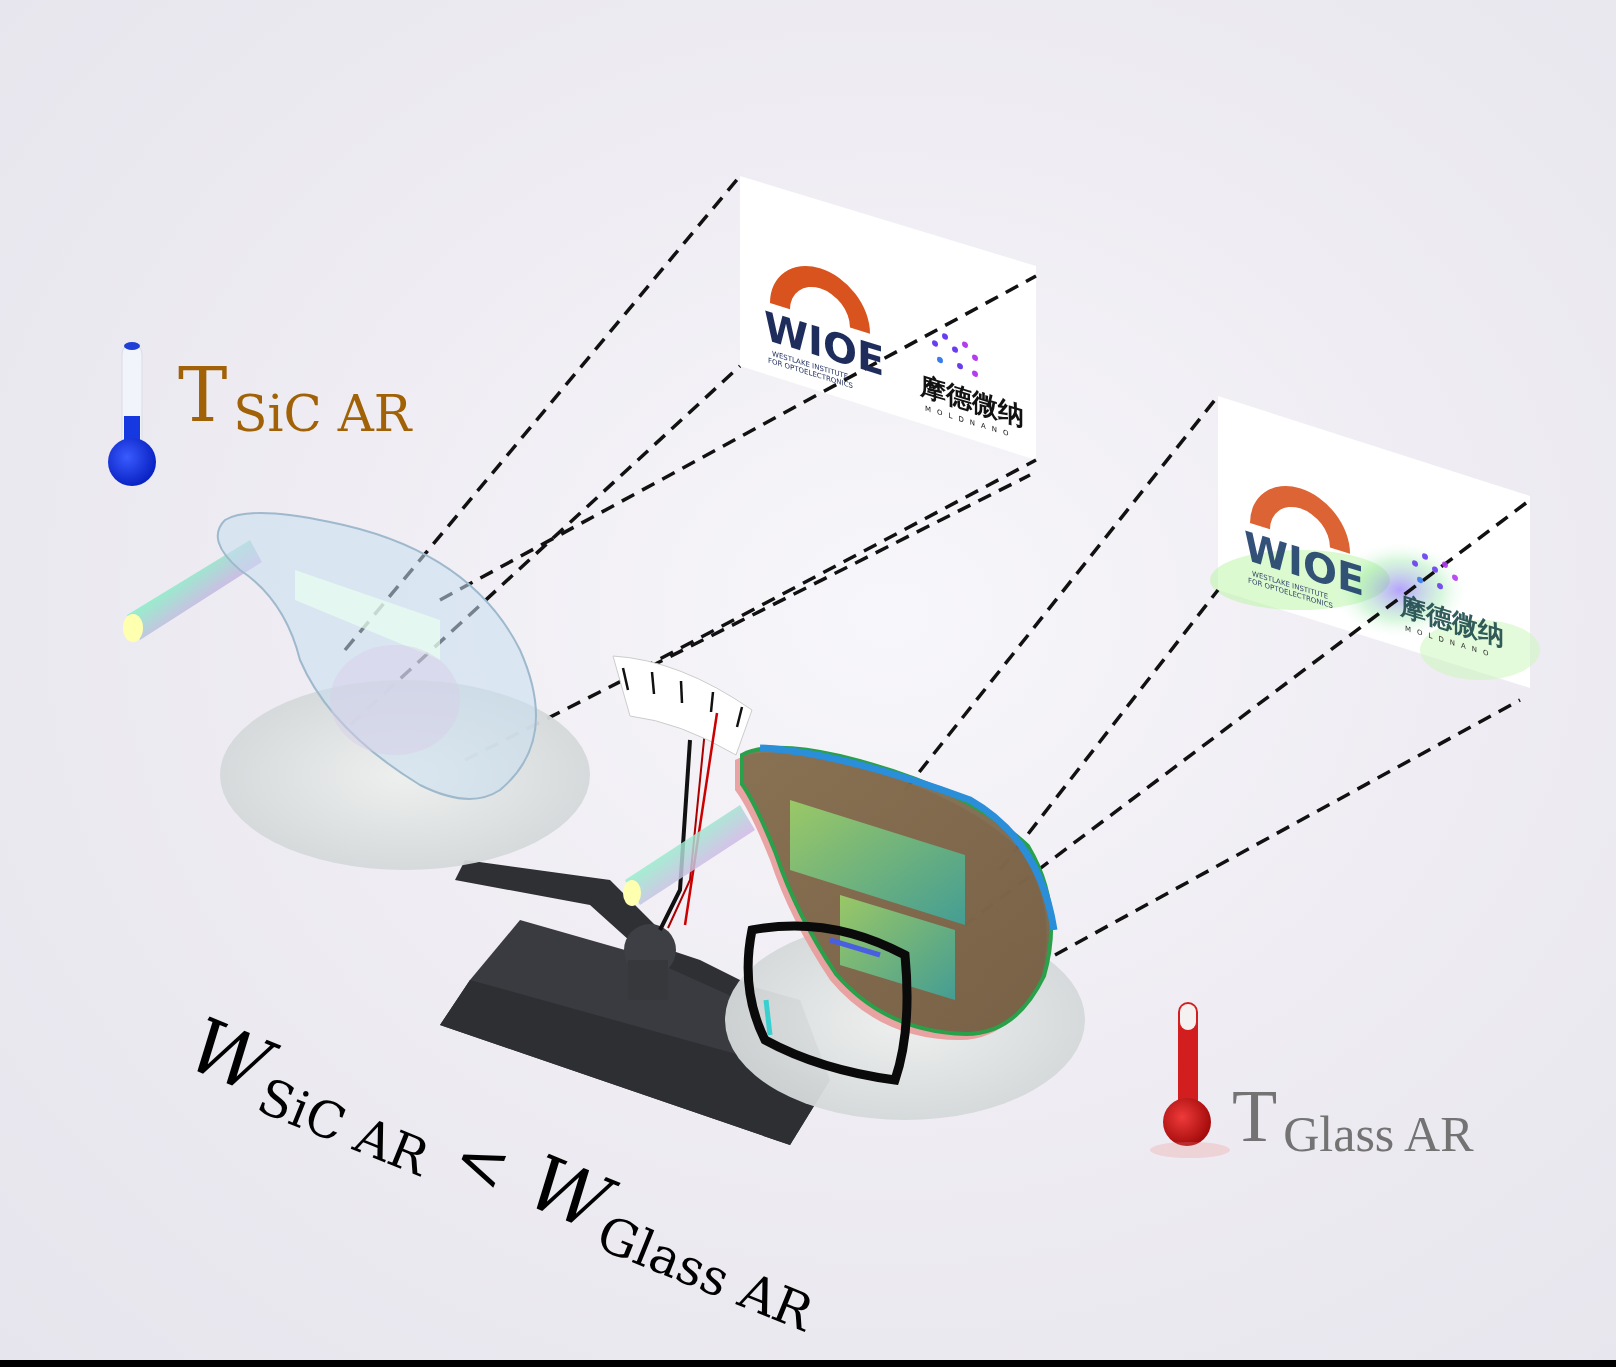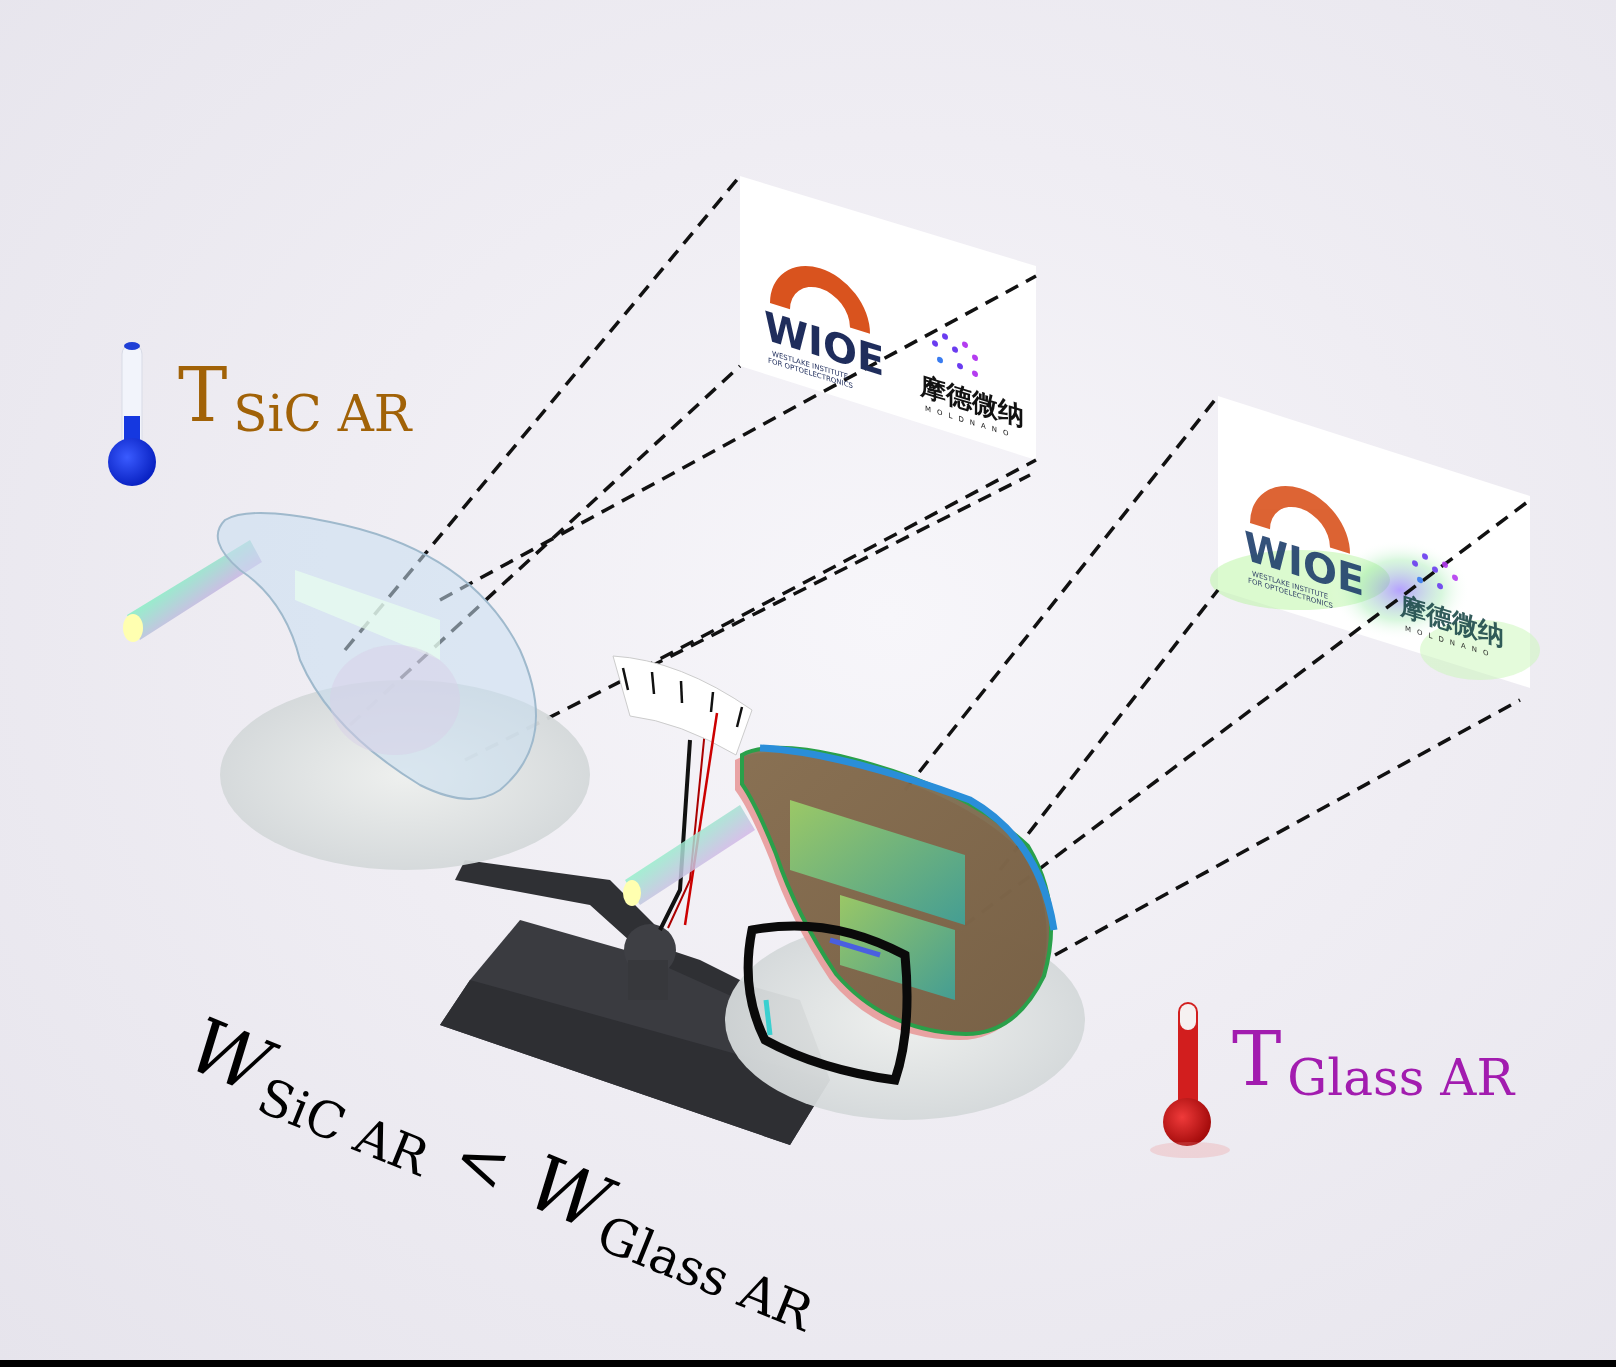--- a/index.html
+++ b/index.html
@@ -7,21 +7,21 @@
     width:1616px; height:1367px; overflow:hidden; position:relative;
     background: radial-gradient(ellipse at 55% 45%, #f7f6fa 0%, #efedf3 45%, #e6e4ec 100%);
     font-family: "DejaVu Serif", serif;
   }
   .stage { position:absolute; left:0; top:0; width:1616px; height:1367px; }
   svg.scene { position:absolute; left:0; top:0; }
   .label { position:absolute; white-space:nowrap; font-family:"DejaVu Serif", serif; }
   .t-sic { left:178px; top:352px; color:#a16207; }
   .t-sic .big { font-size:74px; }
   .t-sic .sub { font-size:50px; position:relative; top:10px; margin-left:6px; }
-  .t-glass { left:1232px; top:1016px; color:#a21caf; }
+  .t-glass { left:1232px; top:1074px; color:#737373;font-family:Liberation Serif, serif; }
   .t-glass .big { font-size:74px; }
   .t-glass .sub { font-size:50px; position:relative; top:10px; margin-left:6px; }
   .w-eq {
     left:210px; top:1000px; color:#000; font-style:italic;
     transform-origin: 0 0; transform: rotate(22deg);
   }
   .w-eq .big { font-size:76px; }
   .w-eq .sub { font-size:50px; position:relative; top:14px; margin-left:4px; font-style:normal; }
   .w-eq .op { font-size:64px; margin:0 26px; font-style:normal; }
   .bottom-bar { position:absolute; left:0; top:1360px; width:1616px; height:7px; background:#000; }

